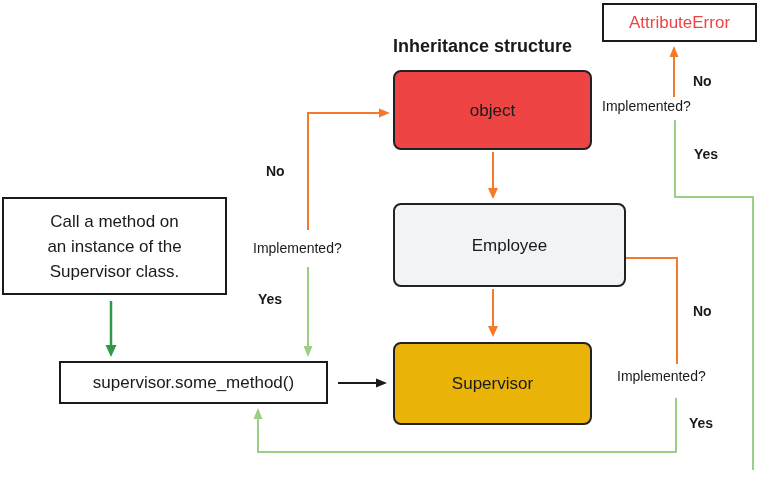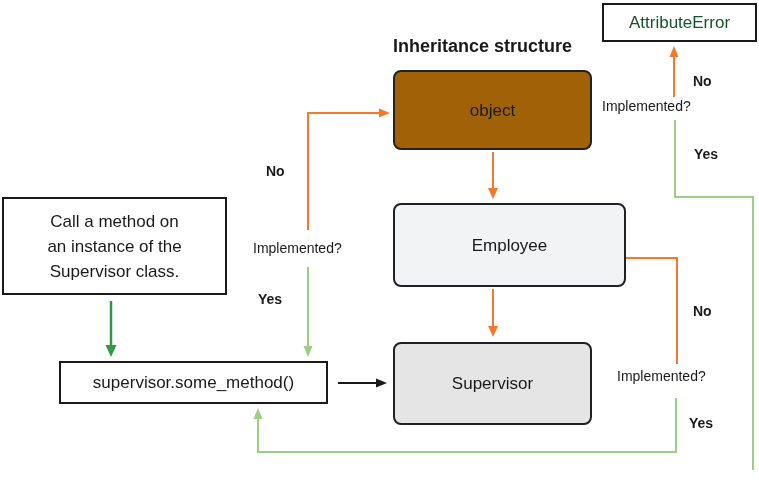--- a/index.html
+++ b/index.html
@@ -93,32 +93,32 @@
       <div>an instance of the</div>
       <div>Supervisor class.</div>
     </div>
   </div>
 
   <div class="box" style="left:59px; top:361px; width:269px; height:43px;">
     <span>supervisor.some_method()</span>
   </div>
 
   <div class="box" style="left:602px; top:3px; width:155px; height:39px;">
-    <span style="color: #14532d;">AttributeError</span>
+    <span style="color: #ef4444;">AttributeError</span>
   </div>
 
-  <div class="box class-box" style="left: 393px; top: 70px; width: 199px; height: 80px; background: #a16207;">
+  <div class="box class-box" style="left: 393px; top: 70px; width: 199px; height: 80px; background: #ef4444;">
     <span>object</span>
   </div>
 
   <div class="box class-box" style="left: 393px; top: 203px; width: 233px; height: 84px; background: rgb(241, 243, 244);">
     <span>Employee</span>
   </div>
 
-  <div class="box class-box" style="left: 393px; top: 342px; width: 199px; height: 83px; background: #e5e5e5; text-align: right;">
+  <div class="box class-box" style="left: 393px; top: 342px; width: 199px; height: 83px; background: #eab308; text-align: right;">
     <span>Supervisor</span>
   </div>
 
   <div class="lbl bold" style="left:266px; top:161px;">No</div>
   <div class="lbl" style="left:253px; top:238px;">Implemented?</div>
   <div class="lbl bold" style="left:258px; top:289px;">Yes</div>
 
   <div class="lbl bold" style="left:693px; top:71px;">No</div>
   <div class="lbl" style="left:602px; top:96px;">Implemented?</div>
   <div class="lbl bold" style="left:694px; top:144px;">Yes</div>

